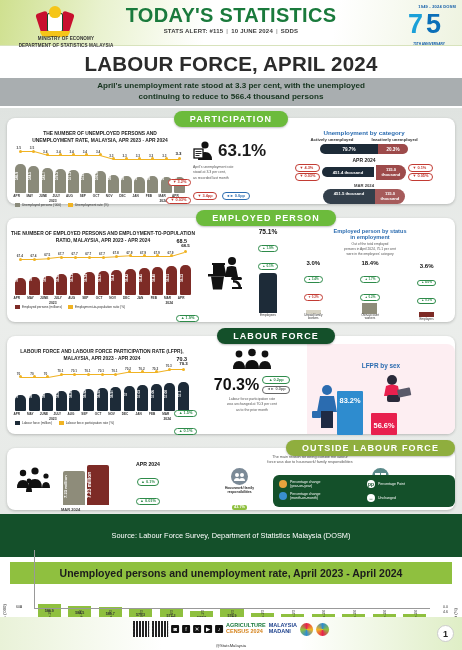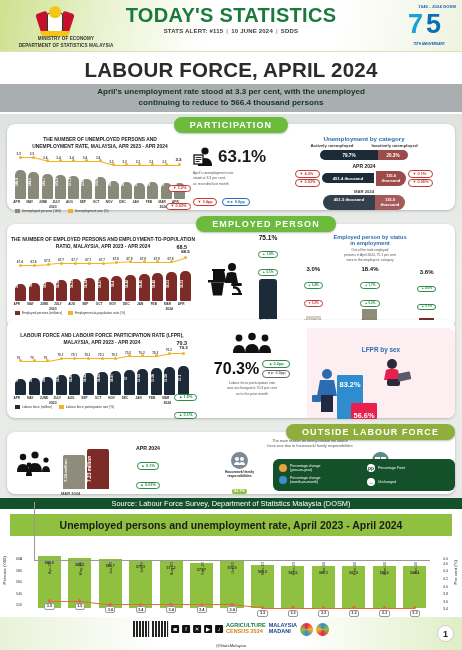--- a/index.html
+++ b/index.html
@@ -7,21 +7,21 @@
     width:462px; height:650px;
     font-family:"Liberation Sans", sans-serif;
     background:#ffffff;
     overflow:hidden;
     position:relative;
   }
   .page { width:462px; height:650px; position:relative; background:#fff; }
 
   
   .hdr {
-    height:52px; position:relative;
+    height:46px; position:relative;
     background:linear-gradient(100deg,#cfe08f 0%,#e9f2cf 22%,#ffffff 45%,#ffffff 72%,#eef3e0 100%);
     border-bottom:1px solid #d8e3bc;
   }
   .hdr .crest { position:absolute; left:28px; top:4px; width:54px; text-align:center; }
   .crest-img { width:46px; height:32px; margin:0 auto; position:relative; }
   .crest-img .c1{position:absolute;left:50%;top:2px;transform:translateX(-50%);width:12px;height:12px;background:#f5c518;border-radius:50% 50% 45% 45%;}
   .crest-img .c2{position:absolute;left:6px;top:8px;width:12px;height:20px;background:#c8102e;border-radius:3px;transform:rotate(-18deg);}
   .crest-img .c3{position:absolute;right:6px;top:8px;width:12px;height:20px;background:#c8102e;border-radius:3px;transform:rotate(18deg);}
   .crest-img .c4{position:absolute;left:50%;top:9px;transform:translateX(-50%);width:16px;height:19px;background:#fff;border:1.5px solid #134b2a;border-radius:2px;}
   .crest-img .c5{position:absolute;left:50%;bottom:-1px;transform:translateX(-50%);width:30px;height:6px;background:#f5c518;border-radius:0 0 8px 8px;}
@@ -85,21 +85,21 @@
   .note { font-size:3.5px; color:#555; line-height:1.5;}
 
   .sec-head { font-size:6.2px; font-weight:bold; color:#2b6cb0; text-align:center;}
   .sub-head { font-size:4.6px; font-weight:bold; color:#333; }
 
   .cat-bar { display:inline-block; color:#fff; font-size:4.6px; font-weight:bold;
              padding:2.5px 0; text-align:center; }
   .cat-l { background:#1d2b38; border-radius:8px 0 0 8px;}
   .cat-r { background:#9d4a4a; border-radius:0 8px 8px 0;}
 
-  .src { background:#14502a; color:#fff; text-align:center; font-size:7.4px; padding:1px 0; font-weight:normal;}
+  .src { background:#14502a; color:#fff; text-align:center; font-size:7.4px; padding:17px 0; font-weight:normal;}
 
   
   .bchart-title { background:#8fc03f; color:#1c1c1c; text-align:center; font-weight:bold;
                   font-size:10.5px; padding:5px 0; margin:0 10px;}
   .bchart { position:relative; height:92px; margin:2px 6px 0; background:#fff;}
   .bc-bar { position:absolute; bottom:22px; background:#8fc03f; width:24px;}
   .bc-val { position:absolute; font-size:3.6px; color:#333; font-weight:bold; text-align:center; width:30px;}
   .bc-rate { position:absolute; background:#fff; border:.7px solid #999; border-radius:2px;
              font-size:3.8px; font-weight:bold; color:#333; padding:.5px 1.5px;}
   .bc-x { position:absolute; font-size:4px; color:#333; writing-mode:vertical-rl; transform:rotate(180deg);}
@@ -528,20 +528,23 @@
                   </div>
                   <div style="font-size:3px;color:#333;">Employers</div>
                 </div>
               </div>
             </div>
           </div>
         </div>
       </div>
     </div>
 
+    <div class="pill-row" style="text-align:center;margin-top:3px;position:relative;z-index:6;">
+      <span class="pill dark" style="margin-left:90px;">LABOUR FORCE</span>
+    </div>
 
     <div class="card" style="margin-top:-8px;height:98px;padding-top:8px;">
       <div style="display:flex;height:100%;">
         <div style="width:190px;position:relative;">
           <div class="chart-title">
             <div>LABOUR FORCE AND LABOUR FORCE PARTICIPATION RATE (LFPR),</div>
             <div>MALAYSIA, APR 2023 - APR 2024</div>
           </div>
           <div style="position:absolute;right:10px;top:12px;font-size:5.4px;font-weight:bold;color:#111;">70.3</div>
           <div class="bars" id="lf-bars" style="height:46px;">
@@ -682,21 +685,21 @@
               <svg width="30" height="48" viewBox="0 0 30 48">
                 <circle cx="16" cy="7" r="5" fill="#2b6cb0"></circle>
                 <path d="M9 13 h14 l3 16 h-20z" fill="#2b6cb0"></path>
                 <rect x="10" y="28" width="12" height="17" fill="#1f2a44"></rect>
                 <rect x="1" y="28" width="9" height="7" rx="1" fill="#2b6cb0"></rect>
               </svg>
             </div>
             <div style="position:absolute;left:30px;bottom:6px;width:26px;height:44px;background:#2e8ccf;border-radius:1px;">
               <div style="position:absolute;top:5px;width:100%;text-align:center;color:#fff;font-size:7.4px;font-weight:bold;">83.2%</div>
             </div>
-            <div style="position:absolute;left:44px;bottom:6px;width:26px;height:16px;background:#e8204e;border-radius:1px;">
+            <div style="position:absolute;left:64px;bottom:6px;width:26px;height:22px;background:#e8204e;border-radius:1px;">
               <div style="position:absolute;top:8px;width:100%;text-align:center;color:#fff;font-size:7.4px;font-weight:bold;">56.6%</div>
             </div>
             <div style="position:absolute;left:72px;bottom:30px;">
               <svg width="34" height="34" viewBox="0 0 34 34">
                 <circle cx="13" cy="7" r="5" fill="#2a2a3a"></circle>
                 <path d="M7 13 q6-3 12 0 l2 10 h-16z" fill="#e8204e"></path>
                 <rect x="8" y="22" width="13" height="7" rx="2" fill="#2a2a3a"></rect>
                 <rect x="18" y="17" width="13" height="8" rx="1" fill="#5a5a6a" transform="rotate(-12 18 17)"></rect>
               </svg>
             </div>

